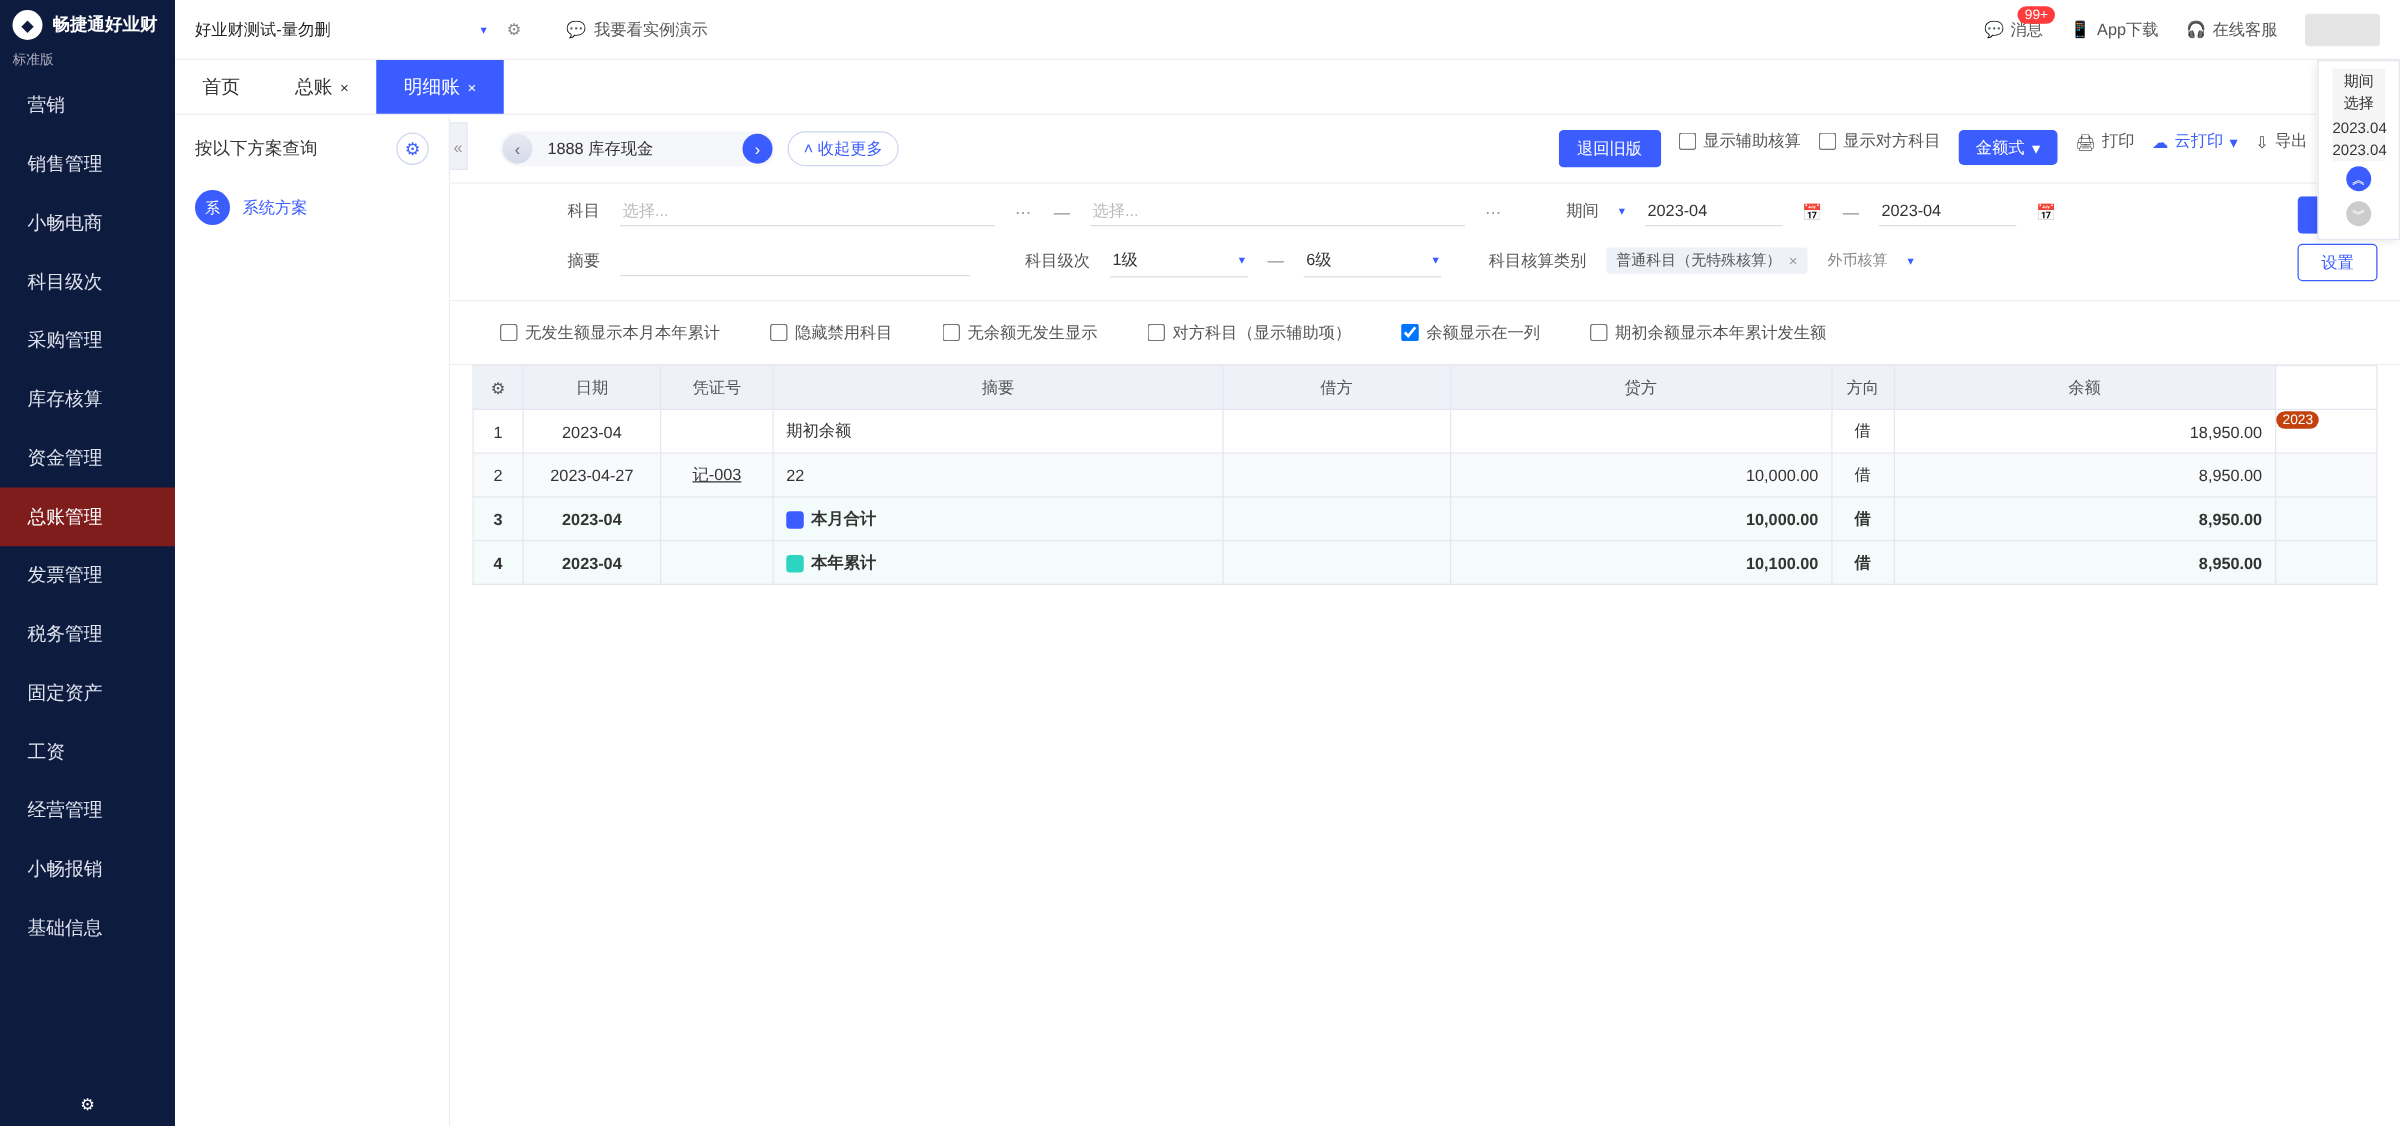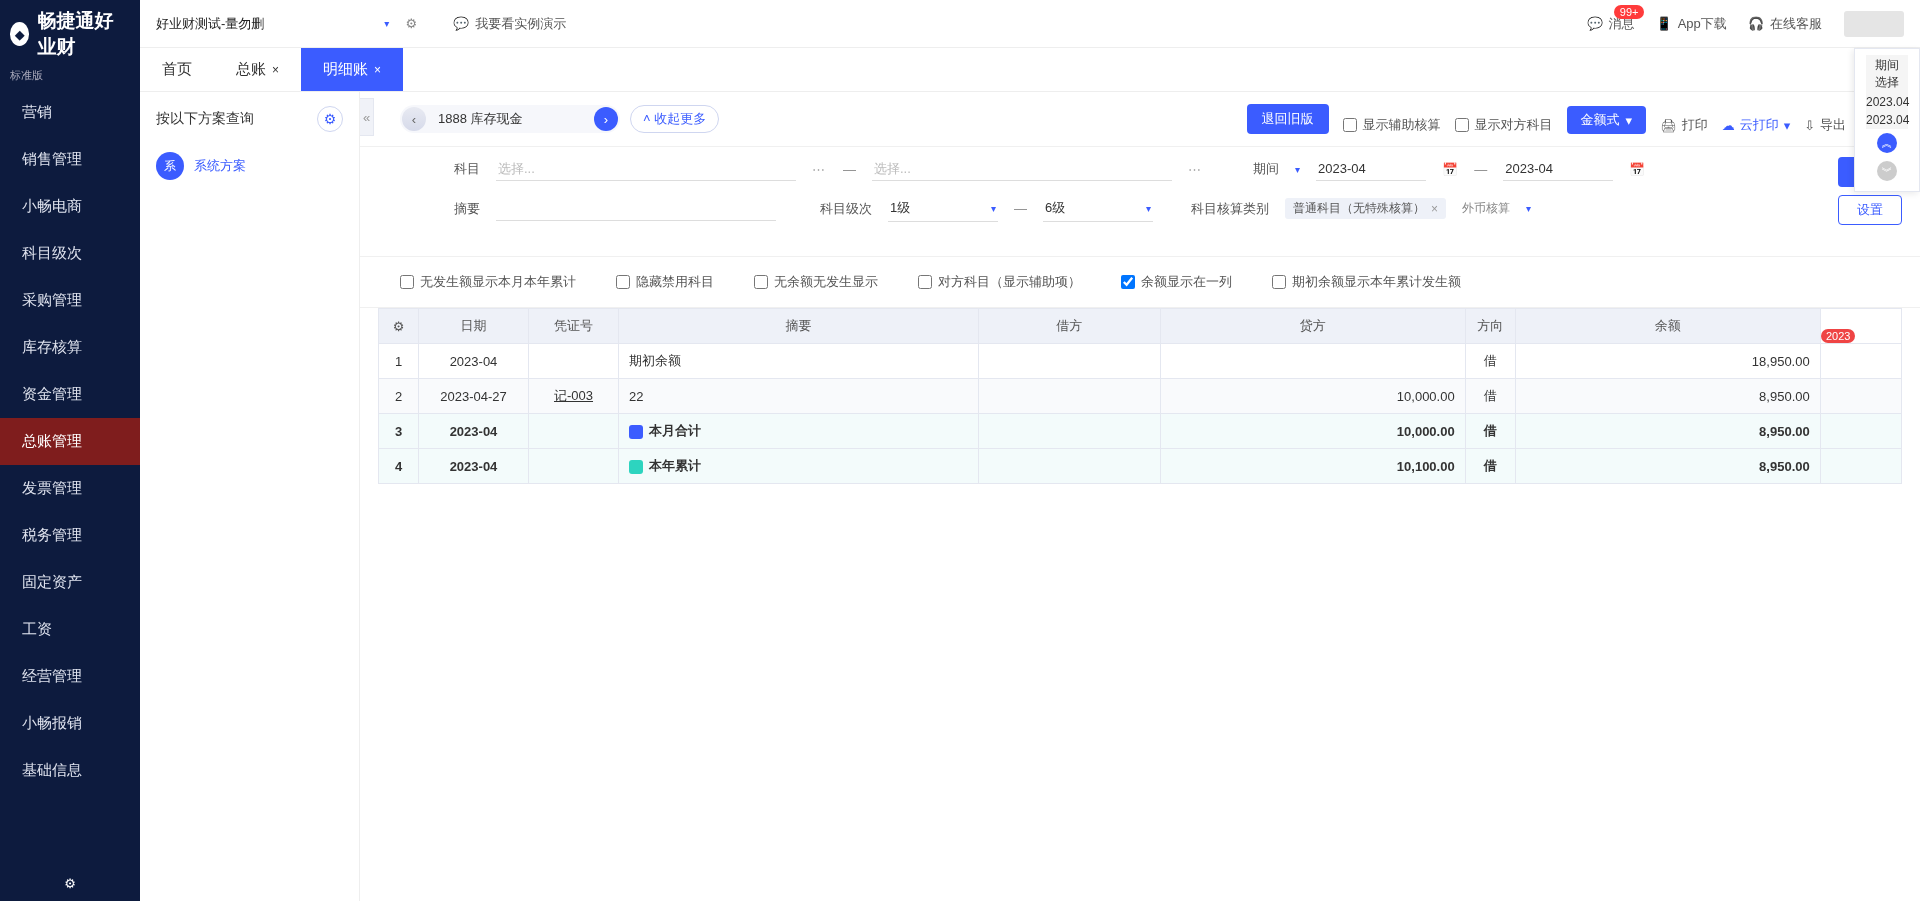--- a/index.html
+++ b/index.html
@@ -1,21 +1,21 @@
 <!DOCTYPE html>
 <html><head>
 <meta charset="utf-8">
 <style>
 *{box-sizing:border-box;margin:0;padding:0;font-family:"Microsoft YaHei",Arial,sans-serif}
 body{font-size:13px;color:#333;background:#fff;overflow:hidden}
 .app{display:flex;height:901px;width:1920px}
 .sidebar{width:140px;background:#0d1b3e;color:#fff;display:flex;flex-direction:column}
 .logo{display:flex;align-items:center;padding:8px 10px;gap:8px}
 .logo-icon{width:24px;height:24px;background:#fff;border-radius:50%;display:flex;align-items:center;justify-content:center;color:#0d1b3e}
-.logo-text{font-size:19px;font-weight:bold}
+.logo-text{font-size:14px;font-weight:bold}
 .version{padding:0 10px 6px;font-size:11px;color:#aab}
 .nav{flex:1;overflow-y:auto}
 .nav-item{padding:14px 22px;font-size:15px;cursor:pointer;color:#e0e4ef}
 .nav-item.active{background:#7f1d1d;color:#fff}
 .nav-foot{text-align:center;padding:10px;color:#fff}
 .main{flex:1;display:flex;flex-direction:column;min-width:0}
 .topbar{height:48px;display:flex;align-items:center;border-bottom:1px solid #eee;padding:0 16px;gap:16px}
 .company{display:flex;align-items:center;gap:120px;color:#222;cursor:pointer}
 .gear{color:#888;cursor:pointer}
 .demo{display:flex;align-items:center;gap:6px;color:#555;cursor:pointer;margin-left:20px}
@@ -29,30 +29,30 @@
 .tab-close{font-size:12px}
 .tabs-actions{margin-left:auto;display:flex;align-items:center;padding-right:12px;gap:14px;color:#555}
 .content{flex:1;display:flex;min-height:0}
 .left-panel{width:220px;border-right:1px solid #eee;padding:10px 0}
 .filters-toolbar{display:flex;align-items:center;gap:10px;padding:12px 18px;border-bottom:1px solid #f0f0f0}
 .pager{display:flex;align-items:center;background:#f6f7fb;border-radius:20px;padding:2px;gap:2px;width:220px}
 .pager-btn{width:24px;height:24px;border-radius:50%;background:linear-gradient(#e8eaf2,#d6daea);display:flex;align-items:center;justify-content:center;cursor:pointer;color:#666}
 .pager-btn.nxt{background:#3b5cff;color:#fff}
 .pager-text{flex:1;text-align:left;padding:0 10px;font-size:13px;color:#333}
 .collapse{border:1px solid #cfd6f0;color:#3b5cff;padding:4px 12px;border-radius:14px;cursor:pointer;font-size:13px}
-.toolbar-right{margin-left:auto;display:flex;align-items:flex-end;gap:14px}
+.toolbar-right{margin-left:auto;display:flex;align-items:flex-start;gap:14px}
 .btn{padding:5px 14px;border-radius:4px;cursor:pointer;font-size:13px;border:1px solid transparent}
 .btn-primary{background:#3b5cff;color:#fff}
 .btn-line{border:1px solid #3b5cff;color:#3b5cff;background:#fff}
 .chk{display:flex;align-items:center;gap:6px;color:#555;cursor:pointer}
 .chk input{width:14px;height:14px}
 .amt-btn{background:#3b5cff;color:#fff;padding:5px 14px;border-radius:4px;display:flex;align-items:center;gap:6px;cursor:pointer}
 .link{display:flex;align-items:center;gap:5px;color:#555;cursor:pointer}
 .link.blue{color:#3b5cff}
-.filter-block{padding:10px 18px 34px;border-bottom:1px solid #f0f0f0;display:flex;flex-direction:column;gap:14px;position:relative}
+.filter-block{padding:10px 18px 18px;border-bottom:1px solid #f0f0f0;display:flex;flex-direction:column;gap:14px;position:relative}
 .frow{display:flex;align-items:center;gap:16px}
 .flabel{width:80px;text-align:right;color:#555;font-size:13px}
 .finput{flex:1;border:none;border-bottom:1px solid #ddd;padding:4px 2px;font-size:13px;color:#333;outline:none;min-width:0}
 .finput::placeholder{color:#bbb}
 .sel{flex:1;border:none;border-bottom:1px solid #ddd;padding:4px 2px;display:flex;align-items:center;justify-content:space-between;cursor:pointer;min-width:0}
 .caret{color:#3b5cff;font-size:10px}
 .dots{color:#999;letter-spacing:2px;cursor:pointer}
 .dash{color:#888}
 .cal{color:#3b5cff;cursor:pointer}
 .tag{background:#eef1f8;padding:2px 8px;border-radius:3px;display:flex;align-items:center;gap:6px;color:#555;font-size:12px}
@@ -78,21 +78,21 @@
 .scheme-item{display:flex;align-items:center;gap:10px;padding:8px 16px;cursor:pointer;color:#3b5cff}
 .scheme-ico{width:28px;height:28px;border-radius:50%;background:#3b5cff;color:#fff;display:flex;align-items:center;justify-content:center;font-size:12px}
 .collapse-handle{width:14px;height:38px;background:#f0f2f8;border:1px solid #e4e7f0;border-left:none;display:flex;align-items:center;justify-content:center;color:#999;cursor:pointer;position:absolute;left:0;top:6px}
 .right-body{flex:1;display:flex;flex-direction:column;min-width:0;position:relative}
 .period-pop{position:absolute;right:0;top:-44px;width:66px;background:#fff;border:1px solid #e4e7f0;box-shadow:-2px 2px 6px rgba(0,0,0,.08);display:flex;flex-direction:column;align-items:center;padding:6px 11px;z-index:20}
 .pp-head{font-size:12px;color:#333;padding:2px 4px;background:#f5f5f5;width:100%;text-align:center}
 .pp-date{font-size:12px;padding:2px 0;width:100%;text-align:center;color:#333;background:#f5f5f5}
 .pp-up,.pp-down{width:20px;height:20px;border-radius:50%;background:#3b5cff;color:#fff;display:flex;align-items:center;justify-content:center;margin:4px 0;font-size:11px;cursor:pointer}
 .pp-month{font-size:12px;padding:3px 0;cursor:pointer;color:#333;width:100%;text-align:center}
 .pp-month.cur{background:#3b5cff;color:#fff;border-radius:10px;width:36px}
-.pp-year{position:absolute;left:-34px;top:280px;background:#ef4444;color:#fff;font-size:11px;padding:1px 5px;border-radius:8px}
+.pp-year{position:absolute;left:-34px;top:280px;background:#c2410c;color:#fff;font-size:11px;padding:1px 5px;border-radius:8px}
 .right-panel-wrap{position:relative}
 </style>
 </head>
 <body>
 
 <div class="app">
   <div class="sidebar">
     <div class="logo">
       <div class="logo-icon">◆</div>
       <div class="logo-text">畅捷通好业财</div>

